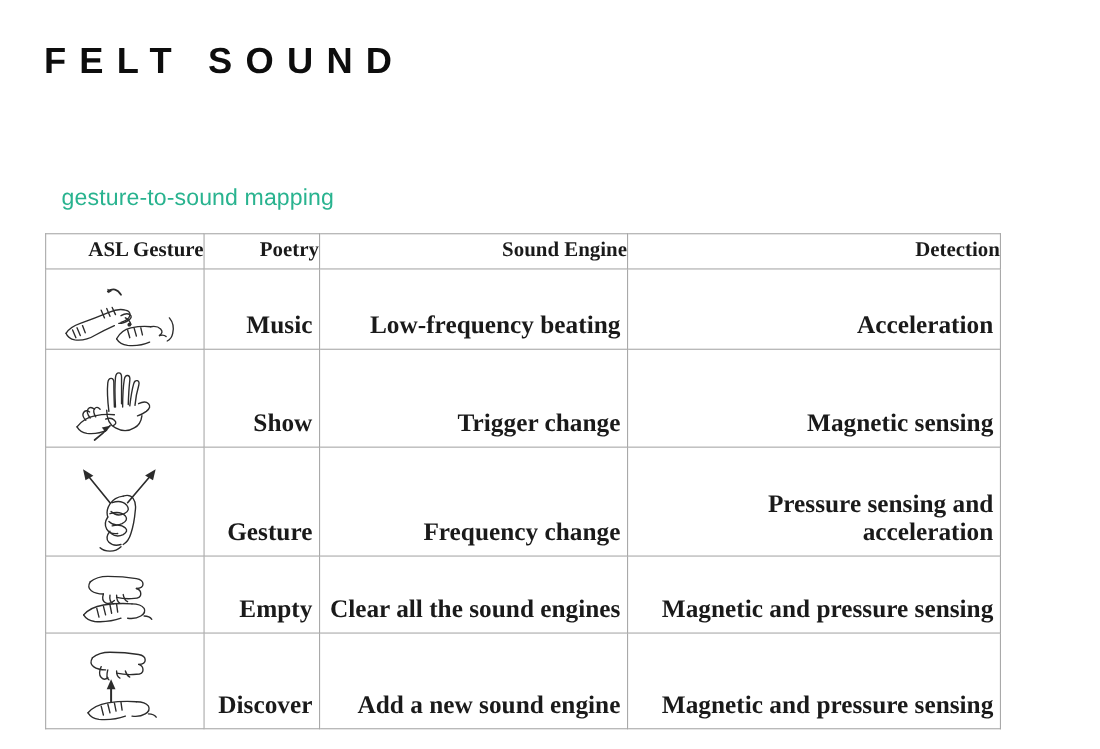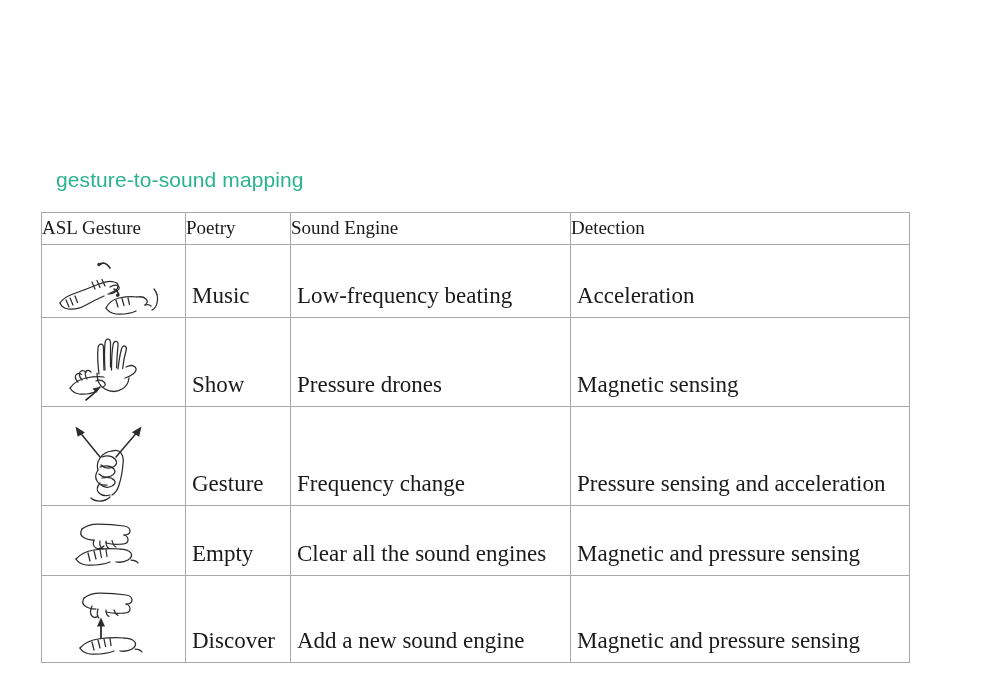--- a/index.html
+++ b/index.html
@@ -67,22 +67,22 @@
     width: 868px;
     table-layout: fixed;
     font-family: "Liberation Serif", serif;
     color: #1a1a1a;
   }
   table#mapping-table th,
   table#mapping-table td {
     border: 1px solid #a9a9a9;
     padding: 0;
     vertical-align: bottom;
-    text-align: left;
-    font-weight: 400;
+    text-align: right;
+    font-weight: 700;
   }
   table#mapping-table th {
     font-size: 19px;
     height: 30px;
     line-height: 30px;
     vertical-align: middle;
     padding-bottom: 1px;
   }
   table#mapping-table td.txt {
     font-size: 23px;
@@ -108,20 +108,21 @@
   .gesture-art {
     display: block;
     margin: 0 auto;
   }
   .gesture-art svg { display: block; }
 </style>
 </head>
 <body>
 
 <div id="brand">
+  <div id="brand-title">FELT SOUND</div>
 </div>
 
 <div id="section-heading">gesture-to-sound mapping</div>
 
 <div id="mapping-table-wrap">
   <table id="mapping-table">
     <colgroup>
       <col class="c-gesture">
       <col class="c-meaning">
       <col class="c-engine">
@@ -195,21 +196,21 @@
               <path d="M36 50 q-4 -4 -2 -7 q2 -3 5.5 -0.5"></path>
               <path d="M45 47 q-3 -5 -1 -7.5 q2 -2.5 5 0.5"></path>
               <path d="M54 49 q5 -2 8 1 q3 3 -1 5"></path>
 
               <path d="M44 68 q8 -6 14 -13" stroke-width="1.6"></path>
               <path d="M58 55 l-7.5 1.6 l3.6 4.4 z" fill="#2c2c2c" stroke="none"></path>
             </svg>
           </span>
         </td>
         <td class="txt">Show</td>
-        <td class="txt">Pressure drones</td>
+        <td class="txt">Trigger change</td>
         <td class="txt">Magnetic sensing</td>
       </tr>
 
       <tr class="r-2">
         <td class="gesture-cell">
           <span class="gesture-art">
             <svg width="132" height="84" viewBox="0 0 132 84" fill="none" stroke="#2c2c2c" stroke-width="1.25" stroke-linecap="round" stroke-linejoin="round">
 
               <path d="M58 36 L36 9" stroke-width="1.5"></path>
               <path d="M33.5 5.5 l2.2 10.2 l7.2 -4.2 z" fill="#2c2c2c" stroke="none"></path>

